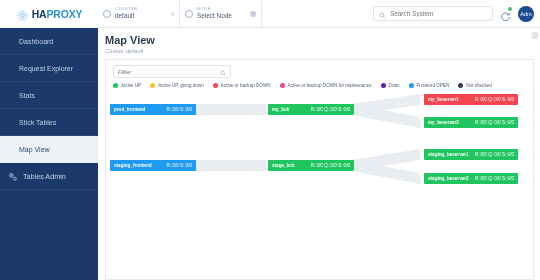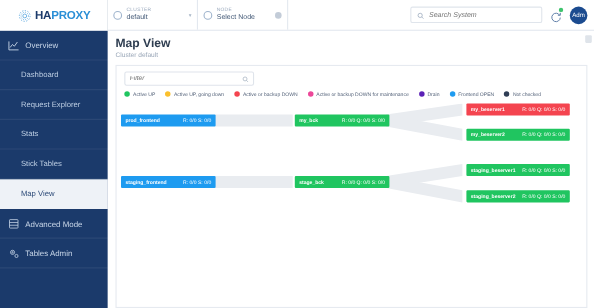--- a/index.html
+++ b/index.html
@@ -142,52 +142,34 @@
             <circle cx="12" cy="12" r="3.2"></circle>
             <circle cx="12" cy="12" r="9" stroke-dasharray="2.2 2.4"></circle>
             <circle cx="12" cy="12" r="6.2" stroke-dasharray="1.6 2"></circle>
           </g>
         </svg>
       </span>
       <span class="logo-text"><span>HA</span><span class="blue">PROXY</span></span>
     </div>
 
     <nav class="nav">
-      <div class="nav-item">
-        <span class="ico">
-          <svg viewBox="0 0 20 20" fill="none" stroke="#c8d6e8" stroke-width="1.5">
-              <path d="M2 3v14h16"></path>
-              <path d="M4 13l4-5 3 3 5-7"></path>
-            </svg>
-        </span>
-        <span>Overview</span>
-      </div>
       <div class="nav-item sub">
         <span>Dashboard</span>
       </div>
       <div class="nav-item sub">
         <span>Request Explorer</span>
       </div>
       <div class="nav-item sub">
         <span>Stats</span>
       </div>
       <div class="nav-item sub">
         <span>Stick Tables</span>
       </div>
       <div class="nav-item sub active">
         <span>Map View</span>
-      </div>
-      <div class="nav-item">
-        <span class="ico">
-          <svg viewBox="0 0 20 20" fill="none" stroke="#c8d6e8" stroke-width="1.3">
-              <rect x="3" y="3" width="14" height="14" rx="1"></rect>
-              <path d="M3 7.7h14M3 12.3h14"></path>
-            </svg>
-        </span>
-        <span>Advanced Mode</span>
       </div>
       <div class="nav-item">
         <span class="ico">
           <svg viewBox="0 0 20 20" fill="none" stroke="#c8d6e8" stroke-width="1.3">
               <circle cx="8" cy="8" r="3.4"></circle>
               <circle cx="8" cy="8" r="1.1"></circle>
               <circle cx="14.5" cy="14" r="2.6"></circle>
             </svg>
         </span>
         <span>Tables Admin</span>

